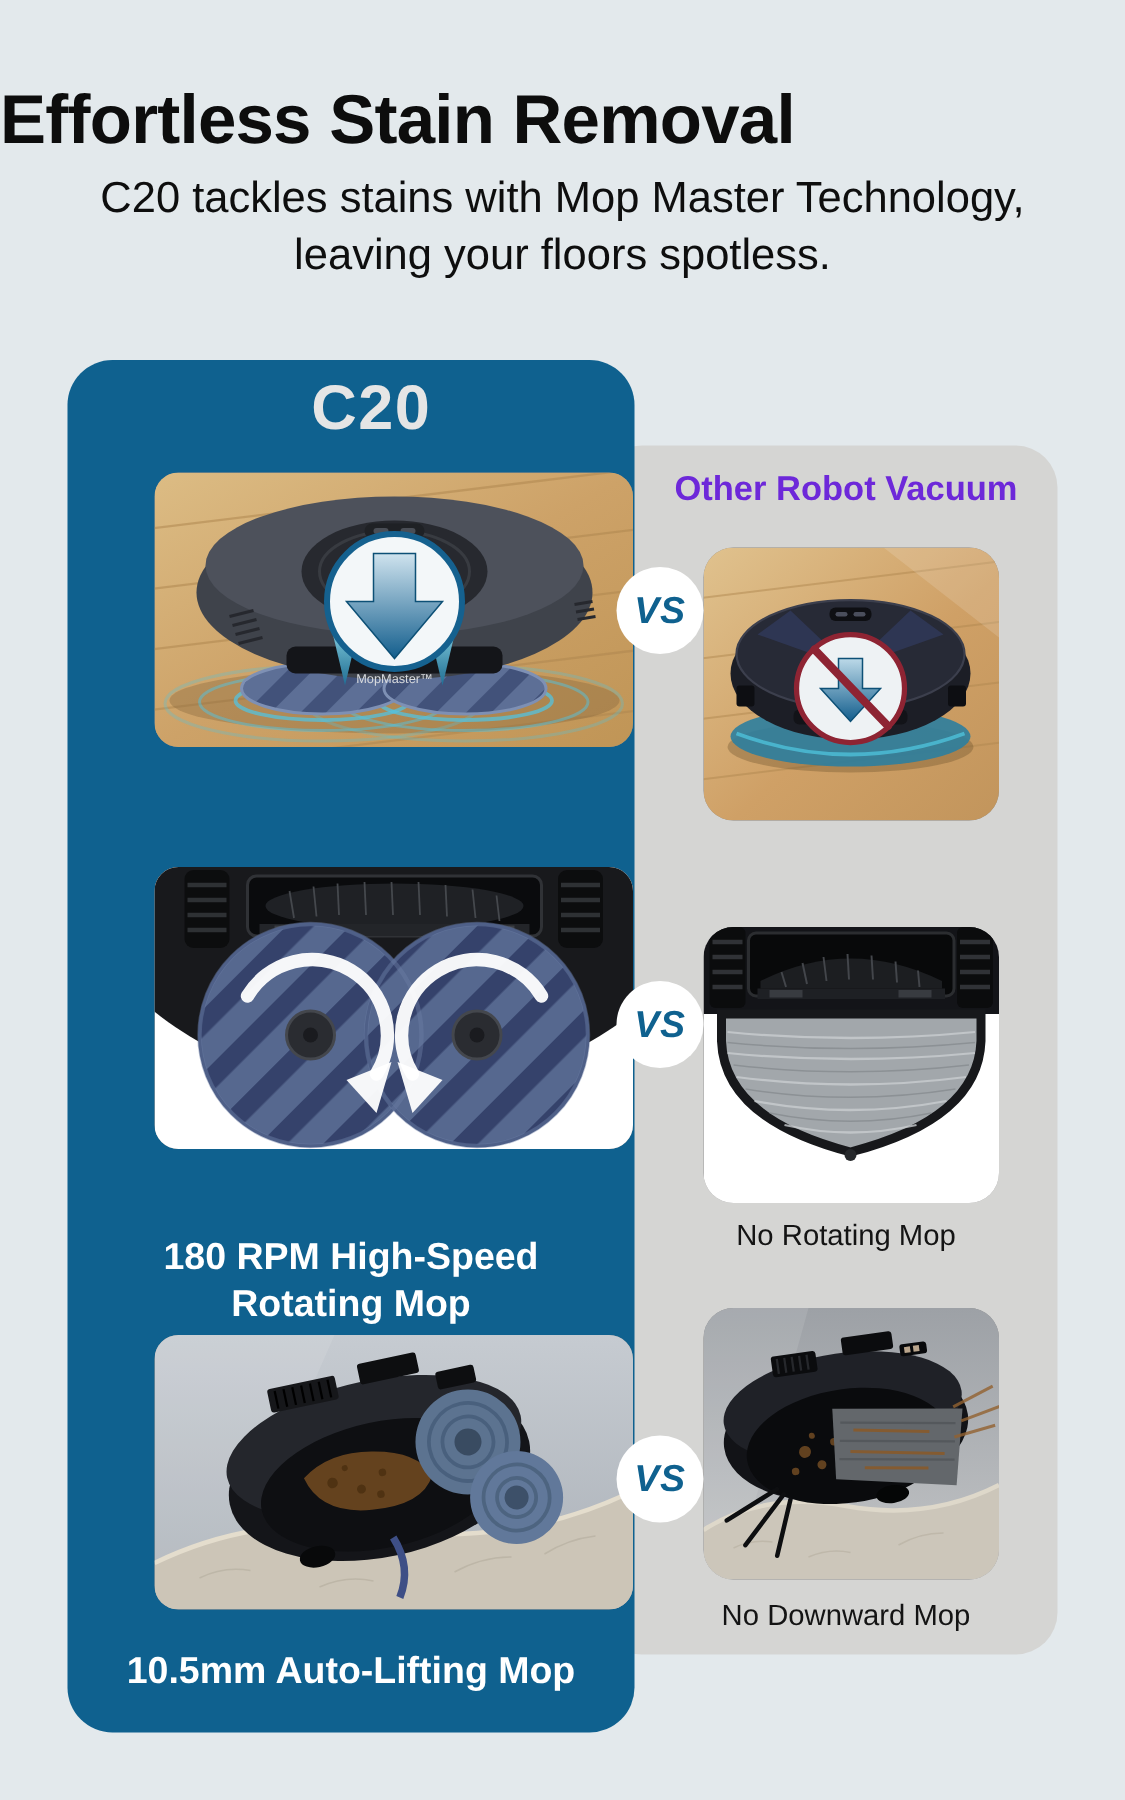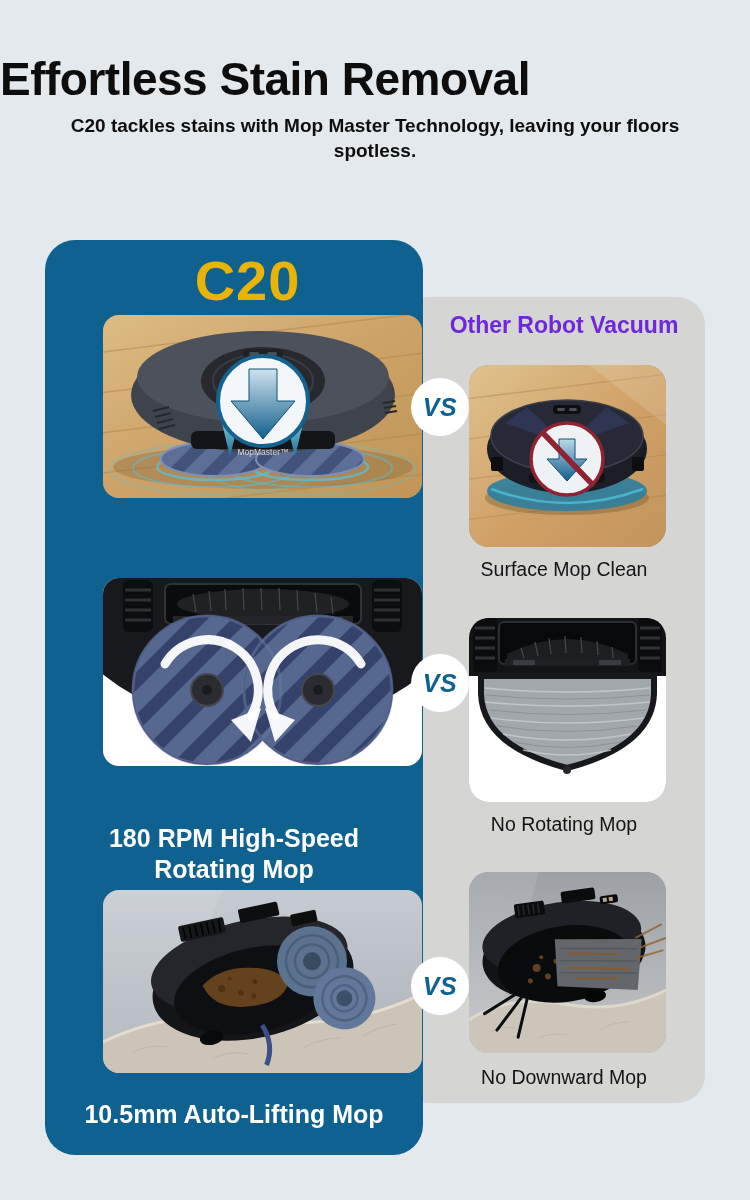--- a/index.html
+++ b/index.html
@@ -2,29 +2,29 @@
 <html><head>
 <meta charset="utf-8">
 <style>
   html,body{margin:0;padding:0;}
   body{font-family:"Liberation Sans","DejaVu Sans",sans-serif;background:#e3e9ec;}
   .canvas{position:relative;width:750px;height:1200px;background:#e3e9ec;overflow:hidden;margin:0 auto;}
 
   .title{position:absolute;top:52px;left:0;width:750px;
          font-size:46px;font-weight:700;color:#0d0d0d;letter-spacing:-0.5px;margin:0;}
   .subtitle{position:absolute;top:114px;left:55px;width:640px;text-align:center;
-         font-size:19px;font-weight:700;color:#0e0e0e;line-height:1.3;margin:0;}
+         font-size:29px;font-weight:400;color:#0e0e0e;line-height:1.3;margin:0;}
 
   .panel-right{position:absolute;left:400px;top:297px;width:305px;height:806px;
          background:#d5d5d3;border-radius:28px;z-index:1;}
   .panel-left{position:absolute;left:45px;top:240px;width:378px;height:915px;
          background:#0f618f;border-radius:30px;z-index:2;}
 
   .c20-title{position:absolute;top:8px;left:0;width:405px;text-align:center;
-         font-size:56px;font-weight:700;color:#eab308;margin:0;letter-spacing:1px;}
+         font-size:42px;font-weight:700;color:#e5e5e5;margin:0;letter-spacing:1px;}
 
   .ph{position:absolute;overflow:hidden;margin:0;padding:0;background:#888;}
   .ph svg{display:block;width:100%;height:100%;}
   .ph-l{left:32px;width:319px;border-radius:16px;margin-left:26px;}
   .ph-l1{top:75px;height:183px;}
   .ph-l2{top:338px;height:188px;}
   .ph-l3{top:650px;height:183px;}
 
   .cap-l{position:absolute;left:0;width:378px;text-align:center;color:#ffffff;
          font-size:25px;font-weight:600;line-height:1.24;}
@@ -100,21 +100,20 @@
             <rect x="163" y="92" width="12" height="14" rx="2"></rect>
           </g>
         <rect x="60" y="108" width="76" height="10" rx="4" fill="#121318"></rect>
         <g>
           <circle cx="98" cy="94" r="36" fill="#eef2f4" stroke="#8e2433" stroke-width="3.5"></circle>
           <polygon points="90,74 106,74 106,94 118,94 98,116 78,94 90,94" fill="url(#aR1)" stroke="#0d5076" stroke-width="1"></polygon>
           <line x1="74" y1="68" x2="123" y2="119" stroke="#8e2433" stroke-width="5.5" stroke-linecap="round"></line>
         </g>
       </svg>
     </figure>
-    <div class="cap-r cap-r1">Surface Mop Clean</div>
 
     <figure class="ph ph-r ph-r2">
       <svg viewBox="0 0 197 184">
         <rect width="197" height="184" fill="#ffffff"></rect>
         <rect x="0" y="0" width="197" height="58" fill="#131418"></rect>
         <g>
           <rect x="30" y="4" width="137" height="42" rx="5" fill="#08090a" stroke="#2b2d30" stroke-width="2"></rect>
           <path d="M38,36 Q98,6 159,36 L159,41 L38,41 Z" fill="#1c1e21"></path>
           <g stroke="#43464b" stroke-width="1.3">
             <line x1="52" y1="30" x2="55" y2="40"></line>

